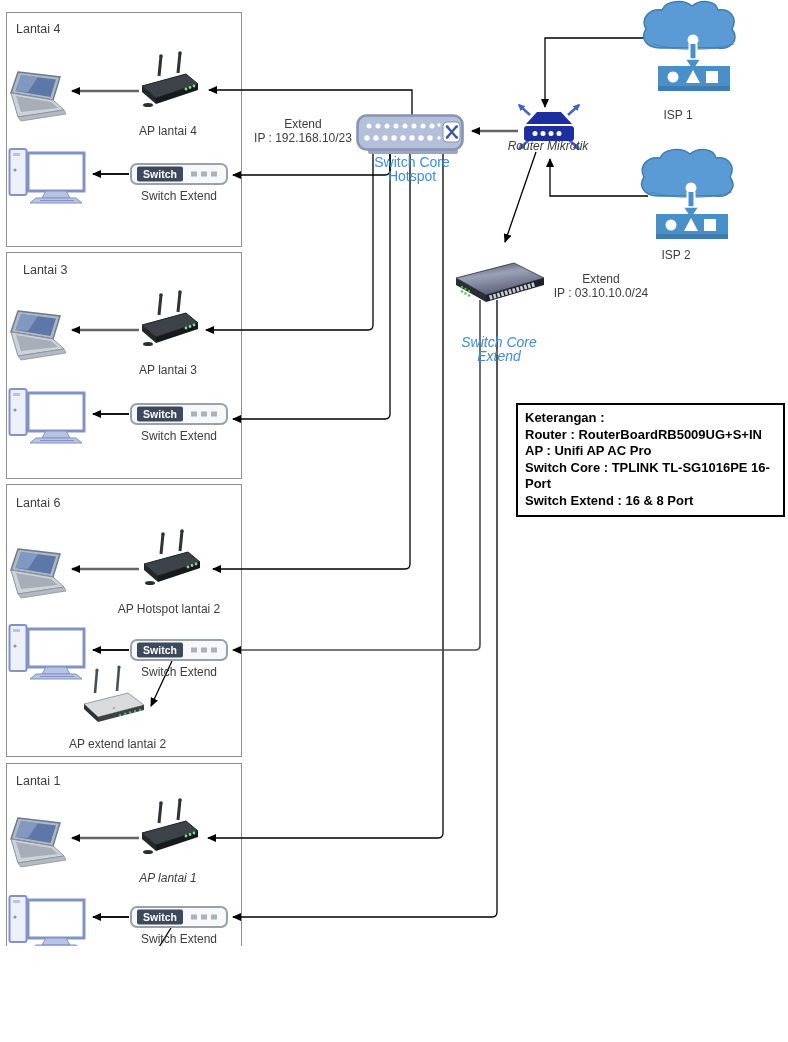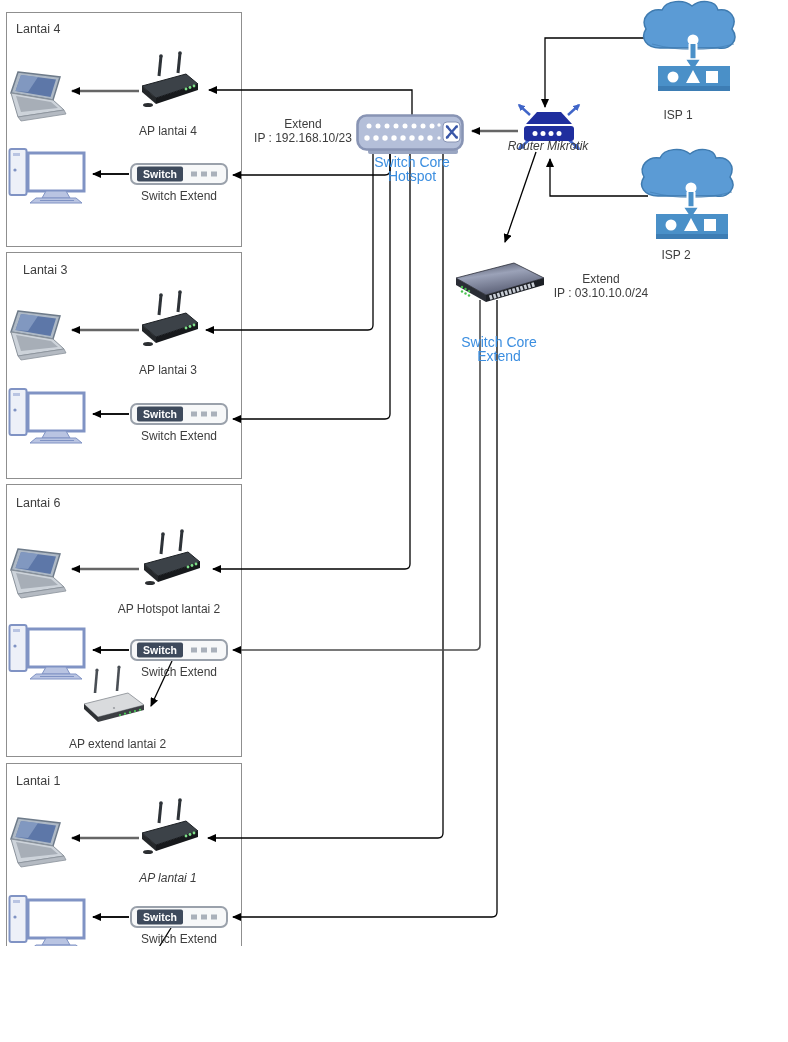--- a/index.html
+++ b/index.html
@@ -383,21 +383,21 @@
         <circle cx="17" cy="31" r="1.2" fill="#49c24f"></circle>
         <circle cx="10" cy="31.5" r="1.2" fill="#49c24f"></circle>
         <circle cx="13.5" cy="33.5" r="1.2" fill="#49c24f"></circle>
         <circle cx="17" cy="35.5" r="1.2" fill="#49c24f"></circle>
     </svg>
   </div>
   <div class="lbl" style="left:545px;top:272px;width:112px;">
     <div>Extend</div>
     <div>IP : 03.10.10.0/24</div>
   </div>
-  <div class="lbl lblw blue" style="left:461px;top:335px;width:76px;">Switch Core Extend</div>
+  <div class="lbl lblw blue" style="left:461px;top:335px;width:76px;font-style:italic;">Switch Core Extend</div>
 
   <div class="icon node" style="left:506px;top:98px;">
     <svg width="84" height="62" viewBox="0 0 84 62">
       <defs>
         <marker id="bah" markerWidth="8" markerHeight="7" refX="5.5" refY="3.5" orient="auto" markerUnits="userSpaceOnUse">
           <path d="M0,0 L7,3.5 L0,7 z" fill="#4065c8"></path>
         </marker>
       </defs>
       <path d="M24,17 L13,7" stroke="#4065c8" stroke-width="2.4" marker-end="url(#bah)"></path>
       <path d="M62,17 L73,7" stroke="#4065c8" stroke-width="2.4" marker-end="url(#bah)"></path>
@@ -440,14 +440,21 @@
       <polygon points="47,59 63,59 55,71" fill="#4a90c8" stroke="#fff" stroke-width="1.5"></polygon>
       <rect x="20" y="66" width="72" height="25" fill="#4a90c8"></rect>
       <rect x="20" y="86" width="72" height="5" fill="#3d7db4"></rect>
       <circle cx="35" cy="77" r="5.5" fill="#fff"></circle>
       <polygon points="48,83 62,83 55,70" fill="#fff"></polygon>
       <rect x="68" y="71" width="12" height="12" fill="#fff"></rect>
     </svg>
   </div>
   <div class="lbl" style="left:648px;top:248px;width:56px;">ISP 2</div>
 
+  <div class="legend">
+    <div>Keterangan :</div>
+    <div>Router : RouterBoardRB5009UG+S+IN</div>
+    <div>AP : Unifi AP AC Pro</div>
+    <div>Switch Core :  TPLINK TL-SG1016PE 16-Port</div>
+    <div>Switch Extend : 16 &amp; 8 Port</div>
+  </div>
 
 </div>
 
 </body></html>

